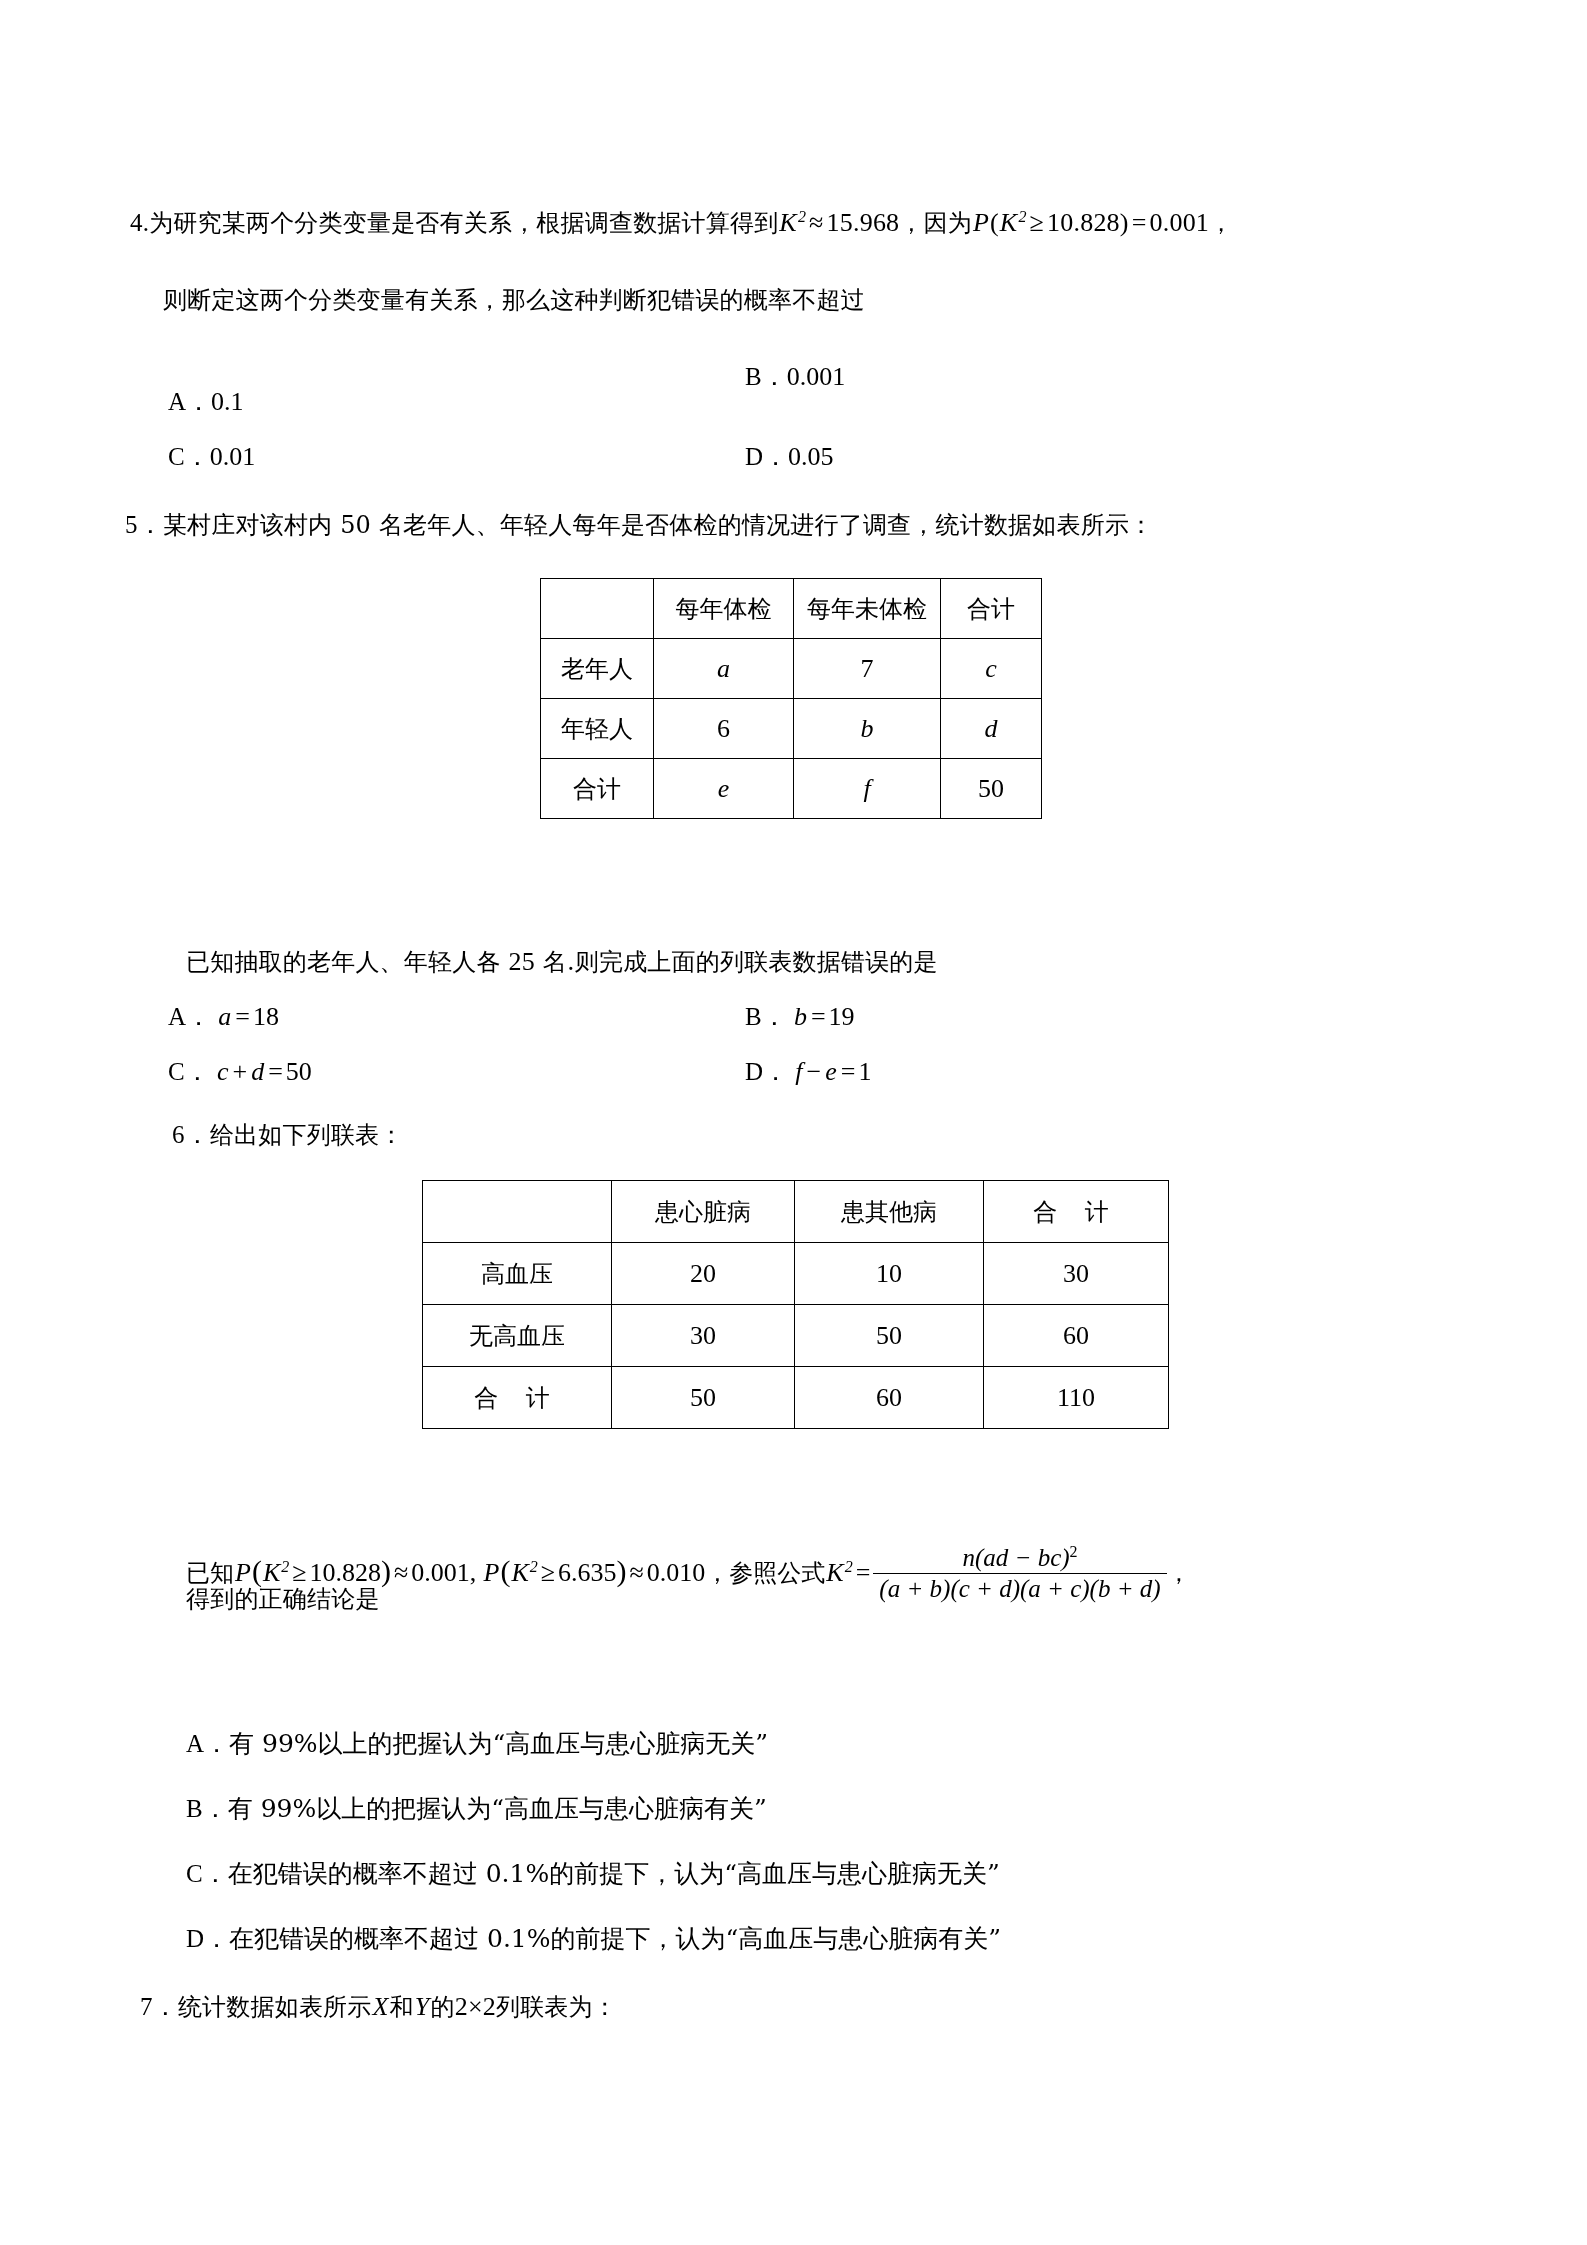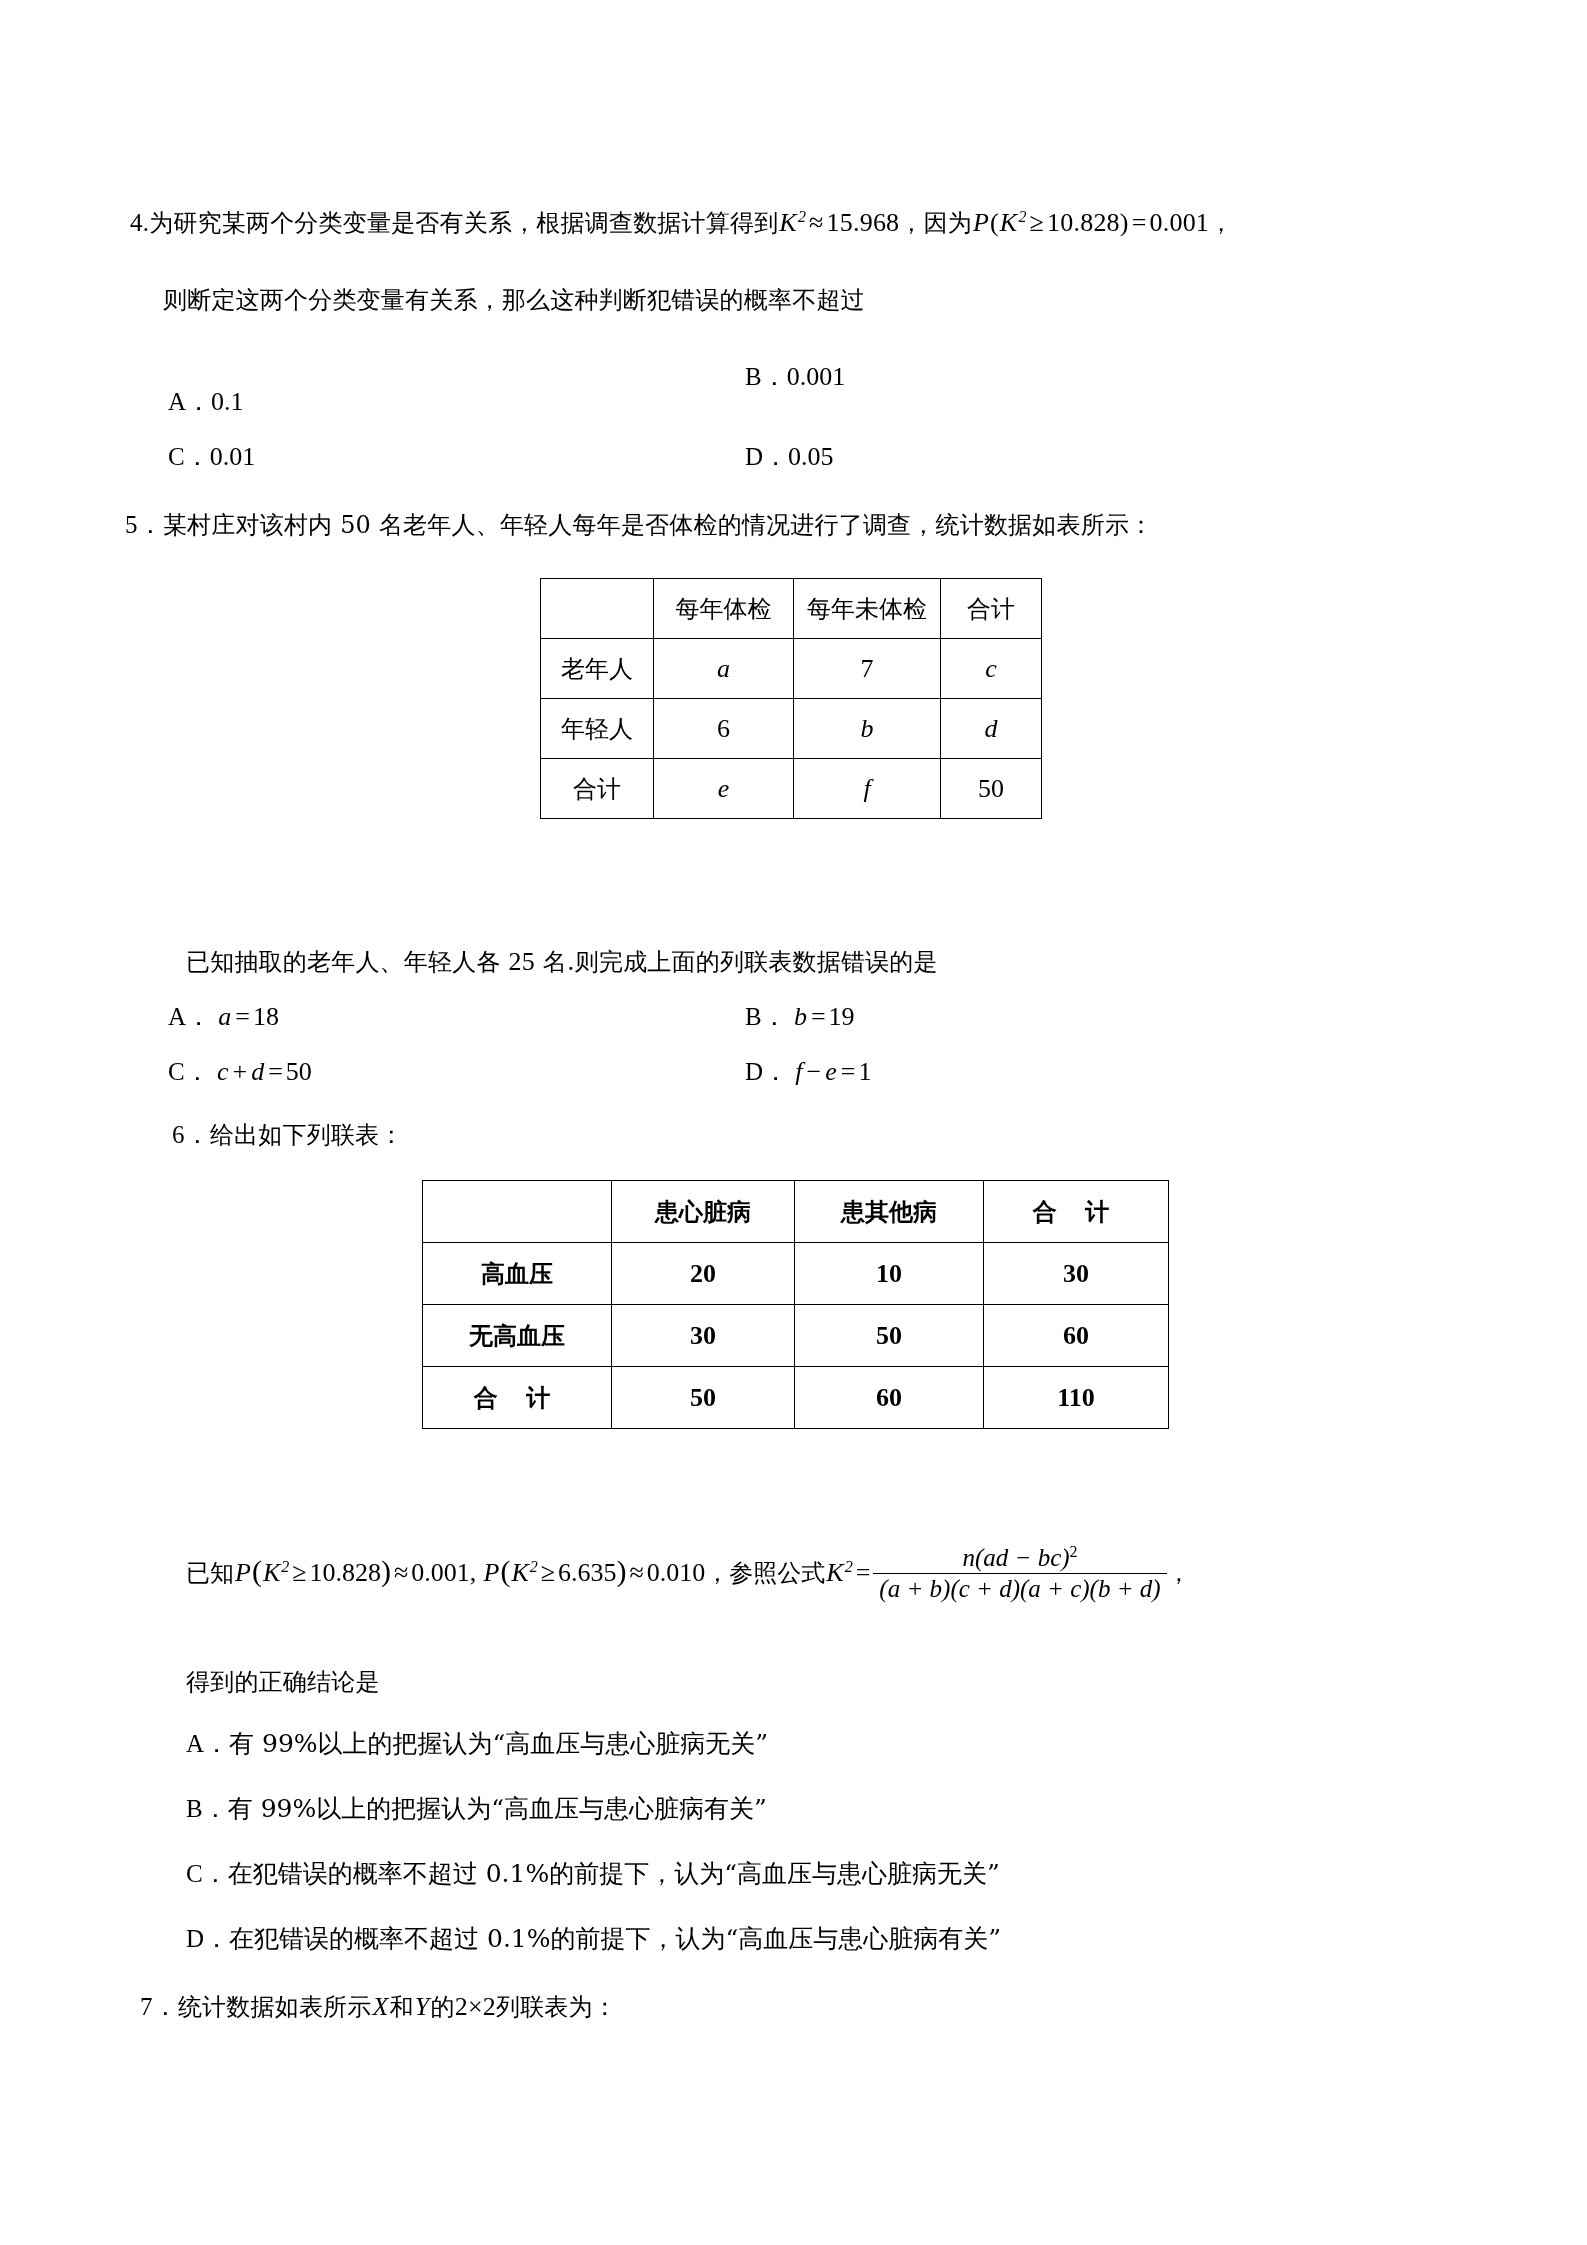--- a/index.html
+++ b/index.html
@@ -95,21 +95,21 @@
     font-style: italic;
   }
   
   #tab5 { left: 540px; top: 578px; }
   #tab5 td { height: 59px; }
   #tab5 td.c0 { width: 112px; }
   #tab5 td.c1 { width: 139px; text-align: center; }
   #tab5 td.c2 { width: 146px; }
   #tab5 td.c3 { width: 100px; }
   
-  #tab6 { left: 422px; top: 1180px; font-weight: bold; }
+  #tab6 { left: 422px; top: 1180px; }
   #tab6 td { height: 61px; }
   #tab6 td.c0 { width: 188px; }
   #tab6 td.c1 { width: 182px; }
   #tab6 td.c2 { width: 188px; }
   #tab6 td.c3 { width: 184px; }
   .sp { letter-spacing: 10px; }
   
   .frac {
     display: inline-block;
     vertical-align: middle;
@@ -245,21 +245,21 @@
       <td class="c2 val">60</td>
       <td class="c3 val">110</td>
     </tr>
   </tbody>
     </table>
 
   <div class="frm" style="left:186px; top:1545px;">
     <span class="cn">已知</span><span class="mi">P</span><span class="bigparen">(</span><span class="mi">K</span><span class="sup">2</span><span class="mn op">≥</span><span class="mn">10.828</span><span class="bigparen">)</span><span class="mn op">≈</span><span class="mn">0.001</span><span class="mn">,</span>&nbsp;<span class="mi">P</span><span class="bigparen">(</span><span class="mi">K</span><span class="sup">2</span><span class="mn op">≥</span><span class="mn">6.635</span><span class="bigparen">)</span><span class="mn op">≈</span><span class="mn">0.010</span><span class="cn">，</span><span class="cn">参照公式</span><span class="mi">K</span><span class="sup">2</span><span class="mn op">=</span><span class="frac"><span class="num"><span>n(ad − bc)</span><span class="supn">2</span></span><span class="den">(a + b)(c + d)(a + c)(b + d)</span></span><span class="cn">，</span>
   </div>
 
-  <div class="qline cn" style="left:186px; top:1665px;">得到的正确结论是</div>
+  <div class="qline cn" style="left:186px; top:1582px;">得到的正确结论是</div>
 
   <div class="optrow cn" style="left:186px; top:1727px;">
     <span class="optlabel">A．</span><span>有 99%以上的把握认为“高血压与患心脏病无关”</span>
   </div>
   <div class="optrow cn" style="left:186px; top:1792px;">
     <span class="optlabel">B．</span><span>有 99%以上的把握认为“高血压与患心脏病有关”</span>
   </div>
   <div class="optrow cn" style="left:186px; top:1857px;">
     <span class="optlabel">C．</span><span>在犯错误的概率不超过 0.1%的前提下，认为“高血压与患心脏病无关”</span>
   </div>

